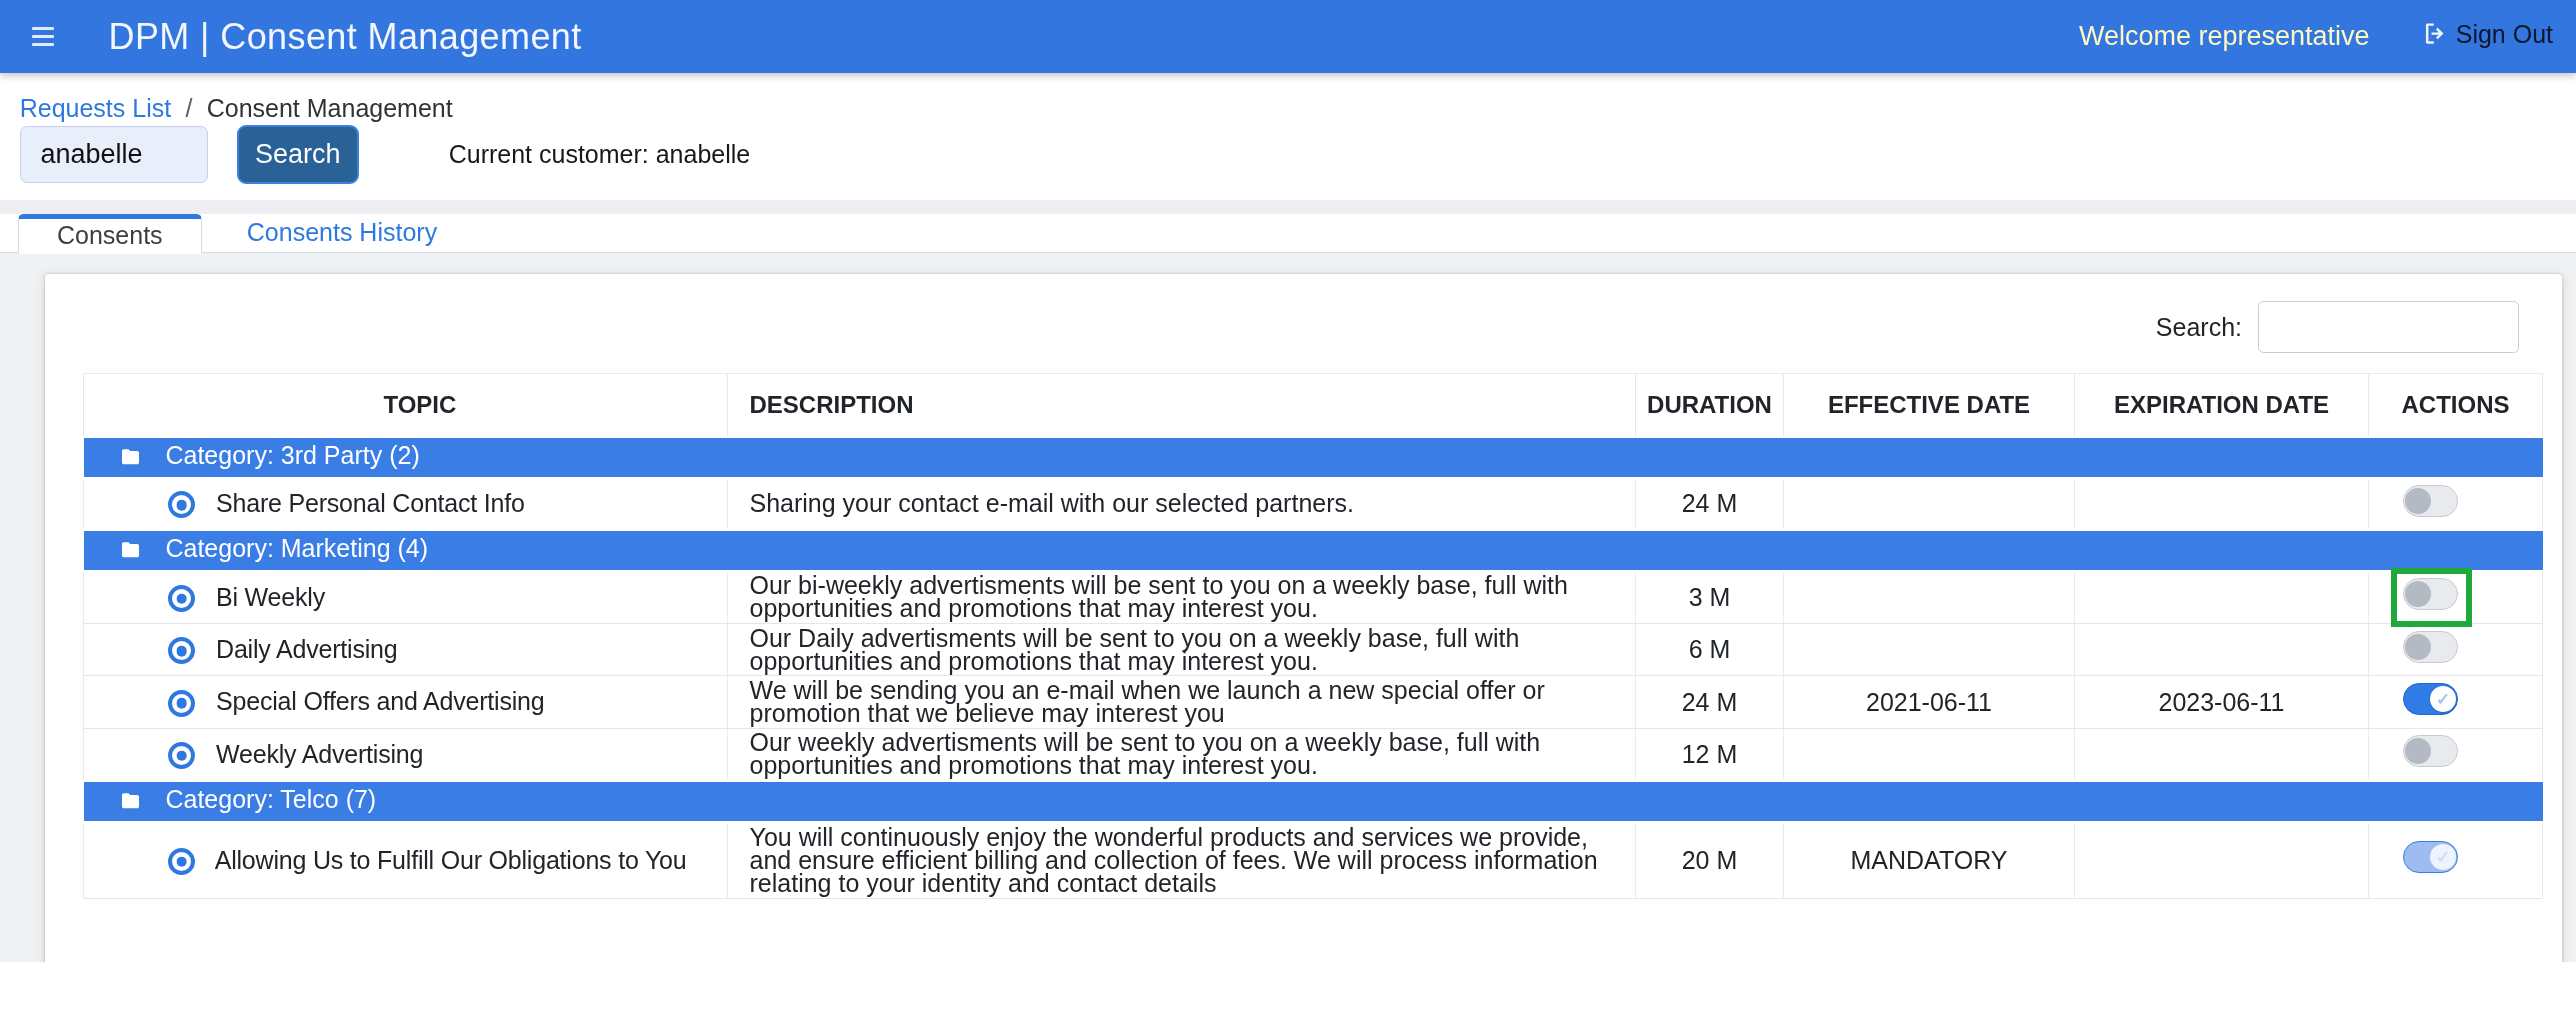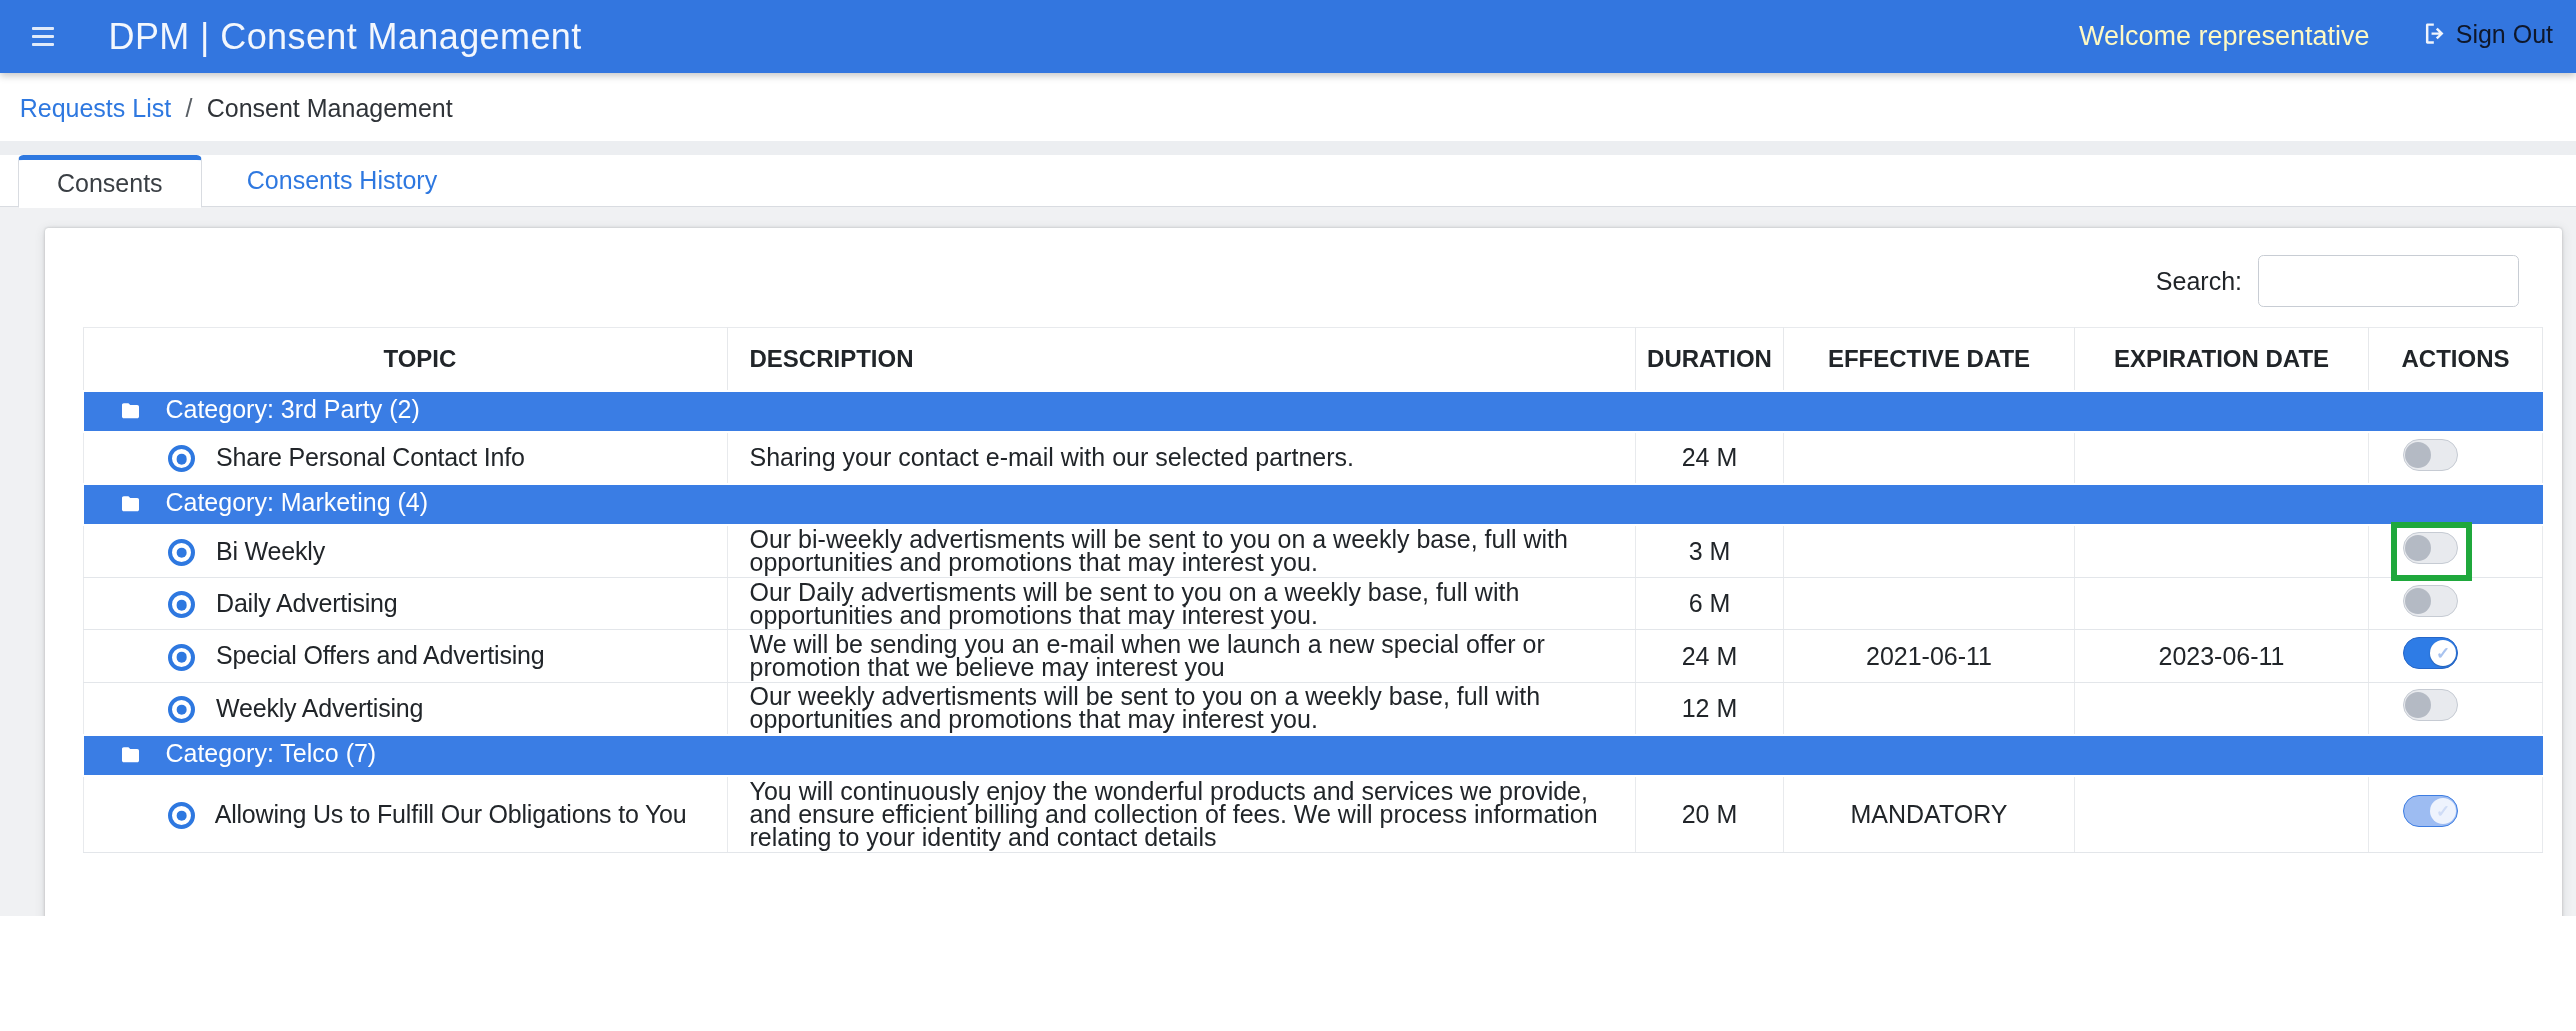--- a/index.html
+++ b/index.html
@@ -41,21 +41,21 @@
     margin-left:29px; width:122px; height:59px; background:#2a6297;
     border:2.7px solid #3d80e0; border-radius:9px; color:#fff; font-size:27px;
     font-family:"Liberation Sans", sans-serif; cursor:pointer;
   }
   .current-customer { margin-left:90px; font-size:25px; color:#17181a; }
 
   
   .gray-strip { height:14.3px; background:#eceef1; }
   .tabbar {
     background:#fff; display:flex; align-items:stretch;
-    border-bottom:1.8px solid #d9dce1; padding:0 18px; height:52px;
+    border-bottom:1.8px solid #d9dce1; padding:0 18px; height:39px;
   }
   .tab { font-size:25px; padding:0 38px; display:flex; align-items:center; cursor:pointer; }
   .tab.active {
     border:1.8px solid #d9dce1; border-bottom:1.8px solid #ffffff; border-top:5.4px solid #2e78e0;
     border-radius:5.4px 5.4px 0 0; color:#3a3f44; margin-bottom:-1.8px; background:#fff;
   }
   .tab.inactive { color:#2e78e0; margin-left:7.2px; }
 
   
   .content { background:#f0f1f3; padding:21.5px 14.3px 0 45px; height:709px; overflow:hidden; }
@@ -156,20 +156,25 @@
       <span>Sign Out</span>
     </div>
   </div>
 </header>
 
 <section class="top-section">
   <div class="breadcrumb">
     <span class="crumb-link">Requests List</span>
     <span class="crumb-sep">/</span>
     <span class="crumb-current">Consent Management</span>
+  </div>
+  <div class="search-row">
+    <input class="cust-input" type="text" value="anabelle" style="">
+    <button class="search-btn">Search</button>
+    <div class="current-customer">Current customer: anabelle</div>
   </div>
 </section>
 
 <div class="gray-strip"></div>
 <nav class="tabbar">
   <div class="tab active">Consents</div>
   <div class="tab inactive">Consents History</div>
 </nav>
 
 <main class="content">

